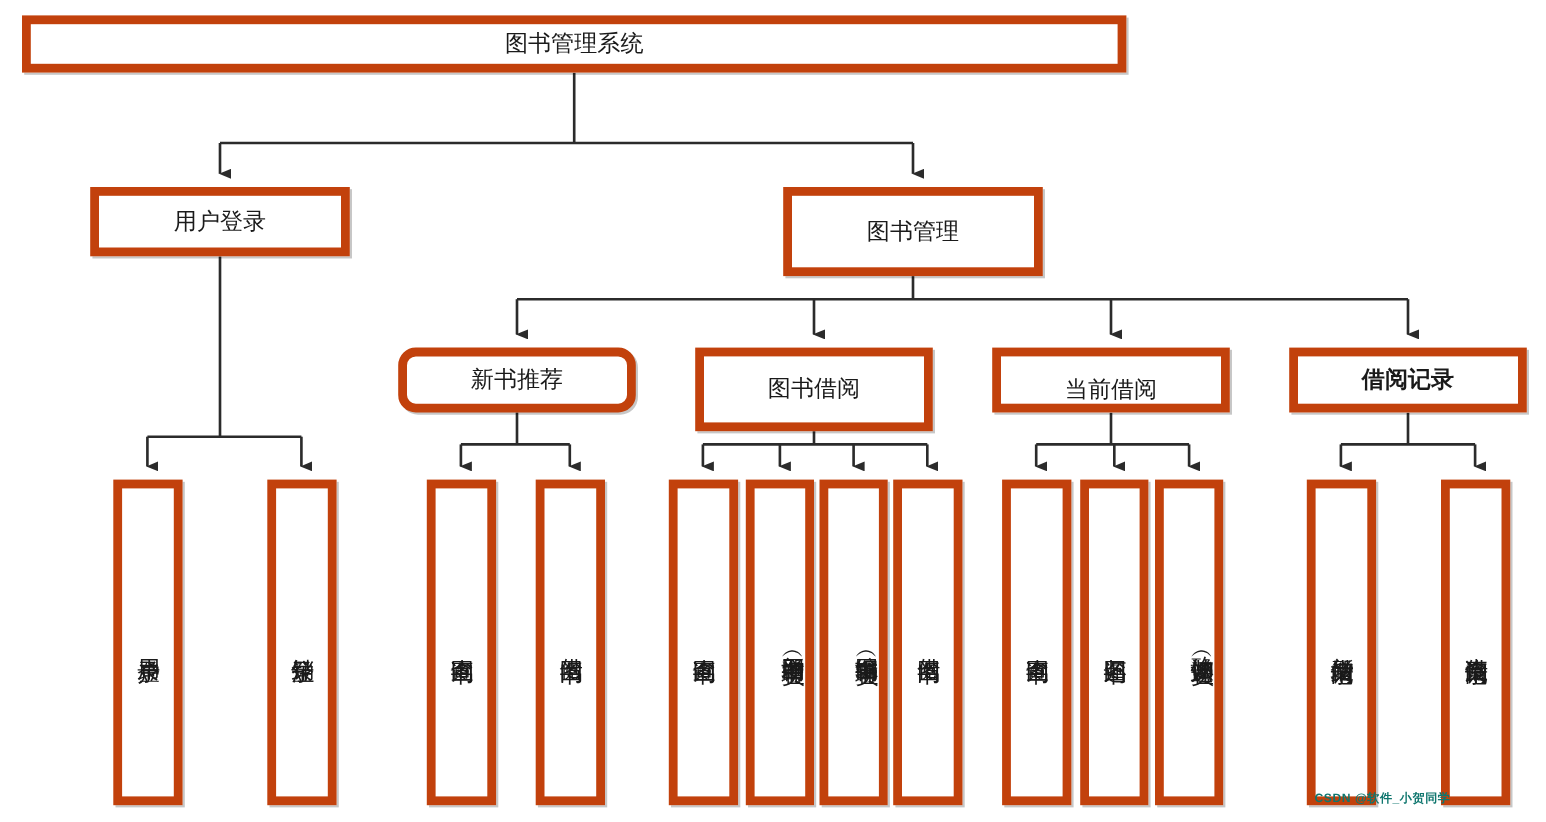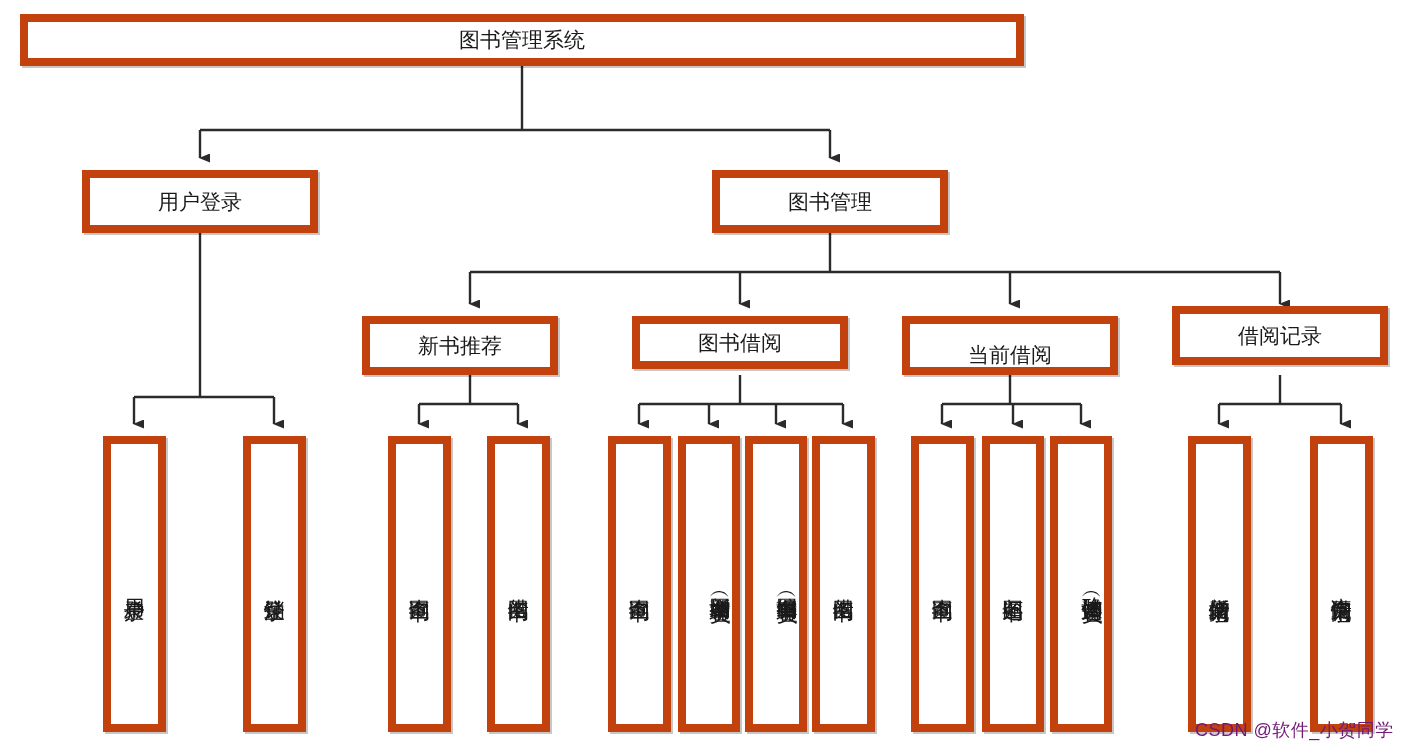--- a/index.html
+++ b/index.html
@@ -48,24 +48,25 @@
     letter-spacing: 1px;
     padding: 6px 0;
     align-items: flex-start;
     justify-content: center;
   }
   .node.vert.centered {
     align-items: center;
   }
   .watermark {
     position: absolute;
-    font-size: 18px;
-    color: #701a75;
+    font-size: 11px;
+    color: #0f766e;
     white-space: nowrap;
     letter-spacing: 0.5px;
+    font-weight: bold;
   }
 </style>
 </head>
 <body>
 
 <div id="canvas">
 
   <svg class="links" viewBox="0 0 1405 747">
     <defs>
       <marker id="arrow" markerWidth="9" markerHeight="11" refX="4.5" refY="10" orient="auto" markerUnits="userSpaceOnUse">
@@ -117,37 +118,37 @@
   </svg>
 
   <div class="node horiz" style="left:20px; top:14px; width:1004px; height:52px;">
     <span>图书管理系统</span>
   </div>
 
   <div class="node horiz" style="left:82px; top:170px; width:236px; height:63px;">
     <span>用户登录</span>
   </div>
 
-  <div class="node horiz" style="left:712px; top:170px; width:236px; height:63px;">
+  <div class="node horiz" style="left:712px; top:170px; width:236px; height:81px;">
     <span>图书管理</span>
   </div>
 
-  <div class="node horiz" style="left:362px; top:316px; width:196px; height:59px;">
+  <div class="node horiz" style="left:362px; top:316px; width:216px; height:59px;border-radius:16px;">
     <span>新书推荐</span>
   </div>
 
-  <div class="node horiz" style="left:632px; top:316px; width:216px; height:53px;">
+  <div class="node horiz" style="left:632px; top:316px; width:216px; height:76px;">
     <span>图书借阅</span>
   </div>
 
   <div class="node horiz" style="left:902px; top:316px; width:216px; height:59px;align-items:flex-end;">
     <span>当前借阅</span>
   </div>
 
-  <div class="node horiz" style="left:1172px; top:306px; width:216px; height:59px;">
+  <div class="node horiz" style="left:1172px; top:316px; width:216px; height:59px;font-weight:bold;">
     <span>借阅记录</span>
   </div>
 
   <div class="node vert centered" style="left:103px; top:436px; width:63px; height:296px;">
     <span>用户登录</span>
   </div>
 
   <div class="node vert centered" style="left:243px; top:436px; width:63px; height:296px;">
     <span>注销登录</span>
   </div>

